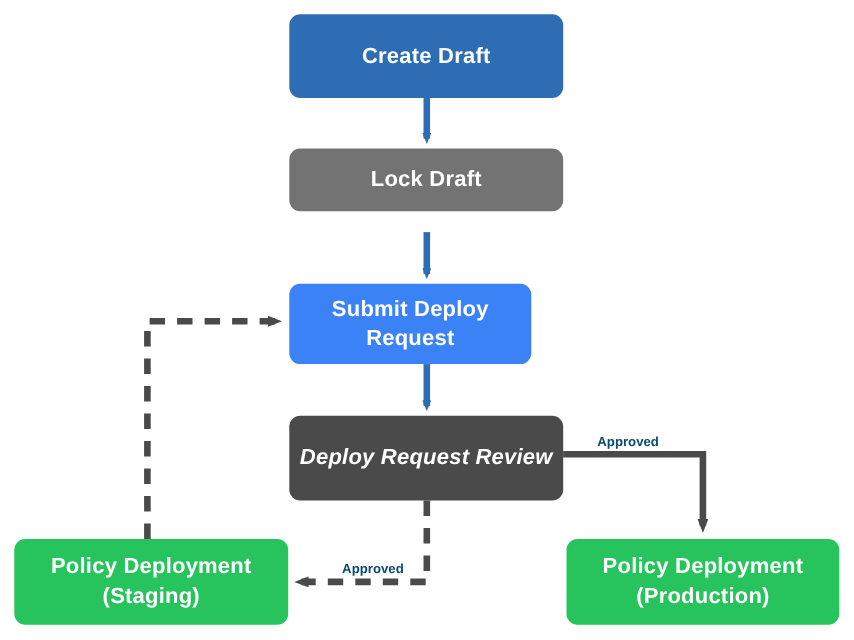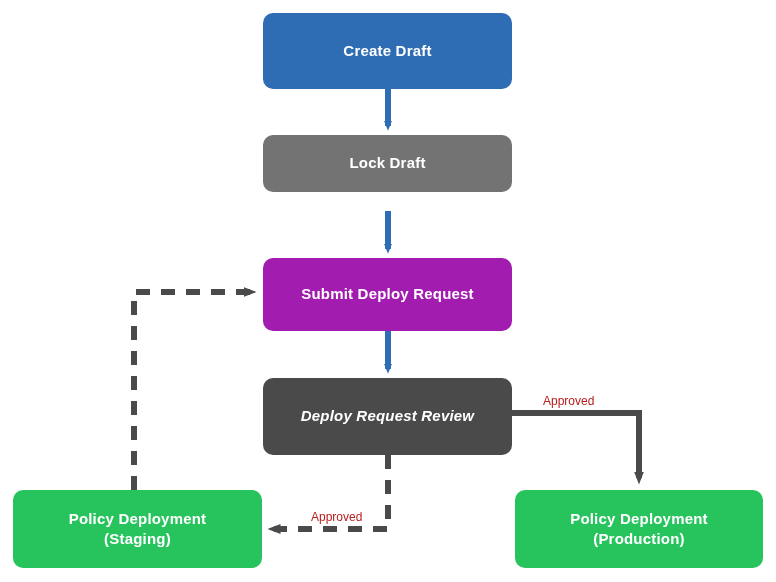--- a/index.html
+++ b/index.html
@@ -21,34 +21,34 @@
   .node {
     position: absolute;
     box-sizing: border-box;
     border-radius: 10px;
     display: flex;
     align-items: center;
     justify-content: center;
     text-align: center;
     color: #ffffff;
     font-weight: bold;
-    font-size: 15px;
+    font-size: 20px;
     line-height: 1.35;
     letter-spacing: 0.2px;
     padding: 4px 8px;
     z-index: 3;
   }
   .node .node-label {
     white-space: pre-line;
   }
   .edge-label {
     position: absolute;
     font-size: 12px;
-    color: #b91c1c;
-    font-weight: normal;
+    color: #0c4a6e;
+    font-weight: bold;
     white-space: nowrap;
     z-index: 4;
     font-family: "Liberation Sans", sans-serif;
   }
   #edges {
     position: absolute;
     left: 0;
     top: 0;
     width: 776px;
     height: 582px;
@@ -96,21 +96,21 @@
   </svg>
 
   <div class="node" style="left:263px; top:13px; width:249px; height:76px; background:#2e6db4;">
     <span class="node-label">Create Draft</span>
   </div>
 
   <div class="node" style="left:263px; top:135px; width:249px; height:57px; background:#737373;justify-content:center;">
     <span class="node-label">Lock Draft</span>
   </div>
 
-  <div class="node" style="left:263px; top:258px; width:249px; height:73px; background:#a21caf;">
+  <div class="node" style="left:263px; top:258px; width:220px; height:73px; background:#3b82f6;">
     <span class="node-label">Submit Deploy Request</span>
   </div>
 
   <div class="node" style="left:263px; top:378px; width:249px; height:77px; background:#4a4a4a;font-style:italic;">
     <span class="node-label">Deploy Request Review</span>
   </div>
 
   <div class="node" style="left:13px; top:490px; width:249px; height:78px; background:#27c45e;">
     <span class="node-label">Policy Deployment
 (Staging)</span>

